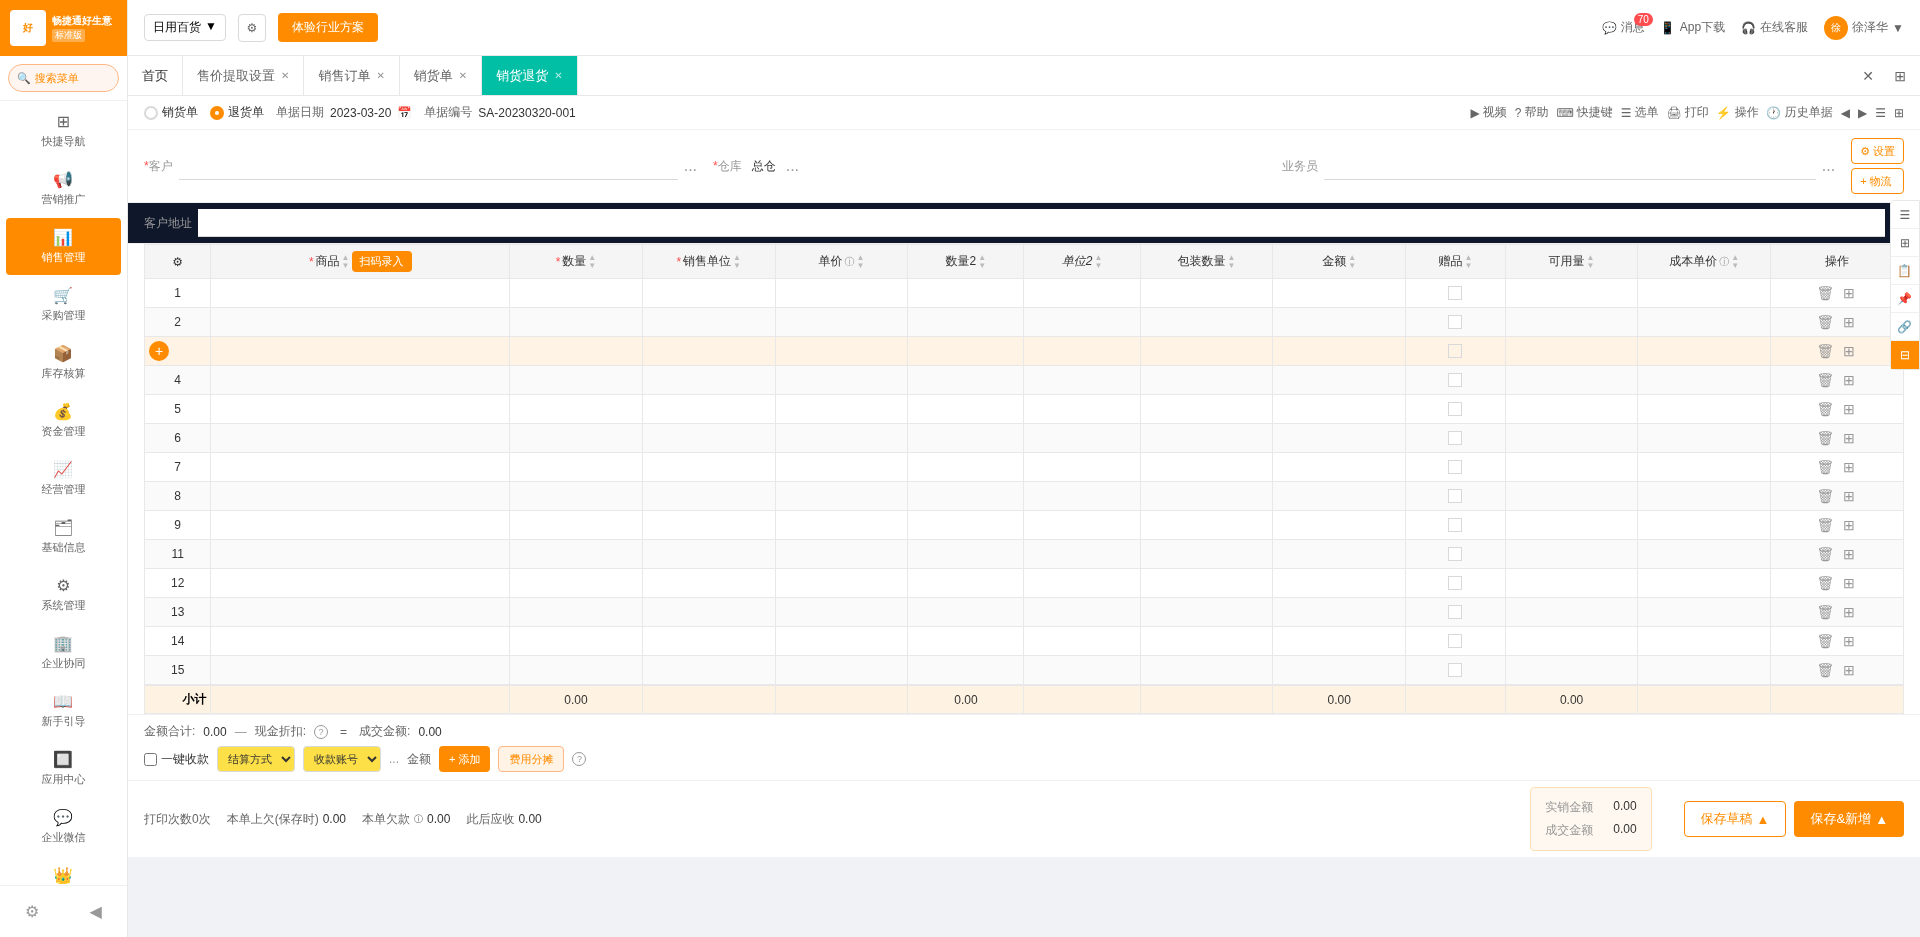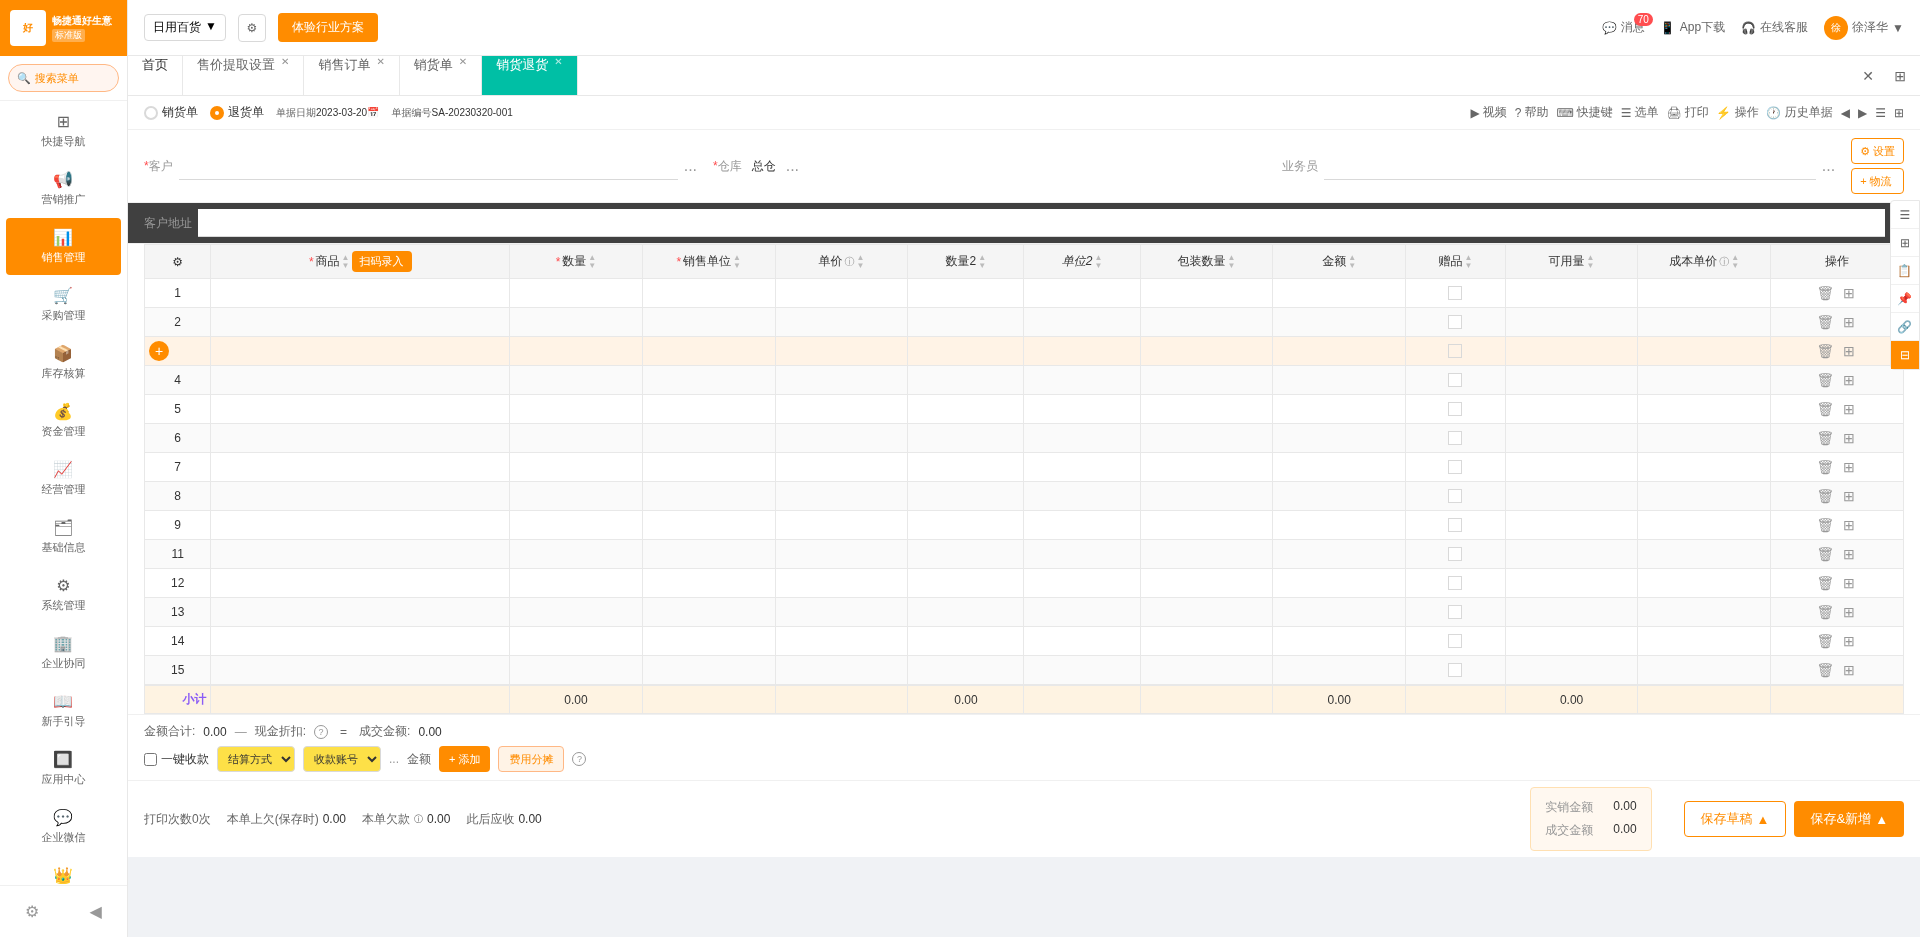--- a/index.html
+++ b/index.html
@@ -30,41 +30,41 @@
     .topbar-right { margin-left: auto; display: flex; align-items: center; gap: 16px; }
     .topbar-msg { display: flex; align-items: center; gap: 4px; cursor: pointer; color: #666; font-size: 12px; position: relative; }
     .badge { background: #ff4d4f; color: #fff; font-size: 10px; padding: 1px 4px; border-radius: 8px; position: absolute; top: -6px; right: -8px; min-width: 16px; text-align: center; }
     .topbar-app { display: flex; align-items: center; gap: 4px; cursor: pointer; color: #666; font-size: 12px; }
     .topbar-service { display: flex; align-items: center; gap: 4px; cursor: pointer; color: #666; font-size: 12px; }
     .topbar-user { display: flex; align-items: center; gap: 4px; cursor: pointer; color: #666; font-size: 12px; }
     .avatar { width: 24px; height: 24px; background: #ff8c00; border-radius: 50%; display: flex; align-items: center; justify-content: center; color: #fff; font-size: 10px; }
     
     
     .tabbar { height: 40px; background: #fff; border-bottom: 1px solid #e8e8e8; display: flex; align-items: stretch; }
-    .tab { display: flex; padding: 0 14px; gap: 6px; font-size: 13px; cursor: pointer; border-right: 1px solid #e8e8e8; color: #666; white-space: nowrap; }
+    .tab { display: flex; align-items: center; padding: 0 14px; gap: 6px; font-size: 13px; cursor: pointer; border-right: 1px solid #e8e8e8; color: #666; white-space: nowrap; }
     .tab.active { color: #fff; background: #00bfa5; }
     .tab:first-child { color: #333; }
     .tab-close { font-size: 10px; color: inherit; opacity: 0.7; cursor: pointer; }
     .tabbar-actions { margin-left: auto; display: flex; align-items: center; padding: 0 8px; gap: 8px; }
     .tabbar-icon-btn { width: 24px; height: 24px; display: flex; align-items: center; justify-content: center; cursor: pointer; color: #666; font-size: 14px; }
     
     
     .page-content { flex: 1; overflow: auto; padding: 0; background: #f0f2f5; }
     
     
     .form-container { background: #fff; margin: 0; padding: 0; }
     
     
     .form-toolbar { display: flex; align-items: center; padding: 8px 16px; gap: 12px; border-bottom: 1px solid #f0f0f0; background: #fff; }
     .radio-group { display: flex; align-items: center; gap: 12px; }
     .radio-item { display: flex; align-items: center; gap: 4px; cursor: pointer; font-size: 12px; color: #333; }
     .radio-dot { width: 14px; height: 14px; border-radius: 50%; border: 2px solid #d9d9d9; }
     .radio-dot.checked { border-color: #ff8c00; background: #ff8c00; }
     .radio-dot.checked::after { content: ''; display: block; width: 4px; height: 4px; background: #fff; border-radius: 50%; margin: 3px auto; }
-    .form-field { display: flex; align-items: center; font-size: 10px; }
+    .form-field { display: flex; align-items: center; gap: 6px; font-size: 12px; }
     .form-label { color: #666; }
     .form-value { color: #333; font-weight: 500; }
     .form-toolbar-right { margin-left: auto; display: flex; align-items: center; gap: 8px; }
     .toolbar-action { display: flex; align-items: center; gap: 3px; font-size: 12px; color: #666; cursor: pointer; }
     .field-group { display: flex; align-items: center; gap: 6px; }
     .field-label { font-size: 12px; color: #999; white-space: nowrap; }
     .required { color: #ff4d4f; }
     .field-input { flex: 1; height: 28px; border: none; border-bottom: 1px solid #d9d9d9; padding: 0 4px; font-size: 12px; outline: none; color: #333; }
     .field-dots { color: #999; font-size: 16px; cursor: pointer; }
     .side-btn { height: 26px; padding: 0 8px; border: 1px solid #d9d9d9; border-radius: 4px; background: #fff; font-size: 11px; cursor: pointer; color: #666; display: flex; align-items: center; gap: 3px; }
@@ -110,21 +110,21 @@
     .save-draft-btn { height: 36px; padding: 0 16px; background: #fff; border: 1px solid #ff8c00; color: #ff8c00; border-radius: 4px; font-size: 13px; cursor: pointer; display: flex; align-items: center; gap: 4px; }
     .save-new-btn { height: 36px; padding: 0 16px; background: #ff8c00; color: #fff; border: none; border-radius: 4px; font-size: 13px; cursor: pointer; display: flex; align-items: center; gap: 4px; }
     
     
     .right-icons { position: fixed; right: 0; top: 50%; transform: translateY(-50%); display: flex; flex-direction: column; background: #fff; border: 1px solid #e8e8e8; border-radius: 4px 0 0 4px; }
     .right-icon-item { width: 28px; height: 28px; display: flex; align-items: center; justify-content: center; cursor: pointer; color: #666; font-size: 12px; border-bottom: 1px solid #f0f0f0; }
     .right-icon-item:last-child { border-bottom: none; }
     .right-icon-item.active { color: #ff8c00; }
     
     .form-fields-row { display: flex; align-items: center; padding: 8px 16px; gap: 16px; background: #fff; border-bottom: 1px solid #f0f0f0; }
-    .form-fields-row2 { display: flex; align-items: center; padding: 6px 16px; gap: 16px; background: #404040; border-bottom: 1px solid #f0f0f0; }
+    .form-fields-row2 { display: flex; align-items: center; padding: 6px 16px; gap: 16px; background: #0f172a; border-bottom: 1px solid #f0f0f0; }
     
     .th-sort { display: flex; align-items: center; justify-content: center; gap: 2px; }
     .sort-arrows { display: flex; flex-direction: column; font-size: 8px; line-height: 1; color: #bbb; }
     
     .col-num { width: 40px; }
     .col-product { width: 180px; }
     .col-qty { width: 80px; }
     .col-unit { width: 80px; }
     .col-price { width: 80px; }
     .col-qty2 { width: 70px; }
@@ -758,21 +758,21 @@
       <button class="action-btn">⊞</button>
     </td>
                 </tr>
               </tbody>
           </table>
         </div>
 
         <table class="data-table" style="width:100%;">
           <tbody>
             <tr class="totals-row">
-              <td class="col-num" style="text-align:right;font-weight:bold;color:#8b5cf6;">小计</td>
+              <td class="col-num" style="text-align:right;font-weight:bold;color:#000000;">小计</td>
               <td class="col-product"></td>
               <td class="col-qty">0.00</td>
               <td class="col-unit"></td>
               <td class="col-price"></td>
               <td class="col-qty2">0.00</td>
               <td class="col-unit2"></td>
               <td class="col-pack"></td>
               <td class="col-amount">0.00</td>
               <td class="col-gift"></td>
               <td class="col-avail">0.00</td>

